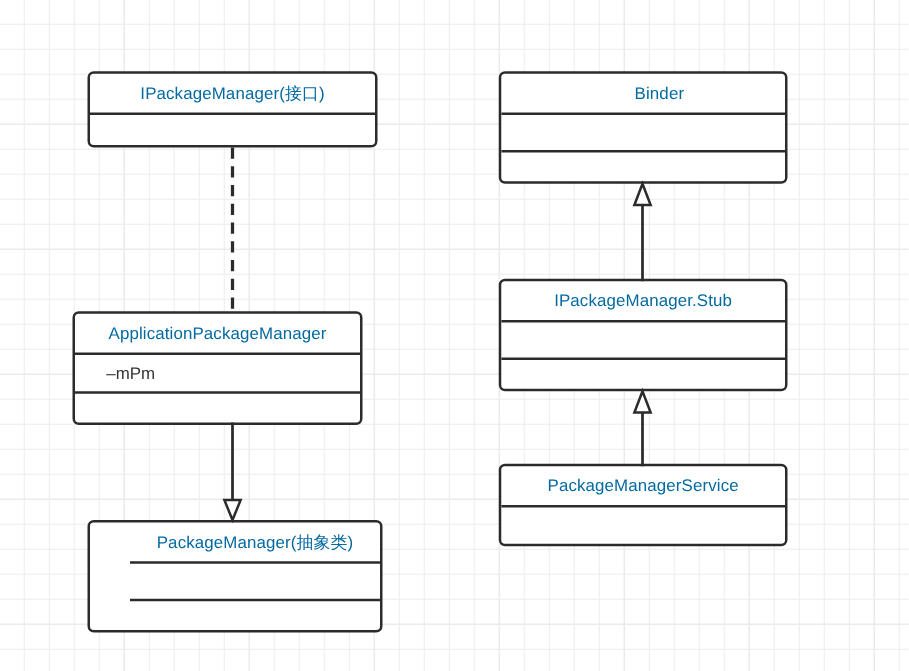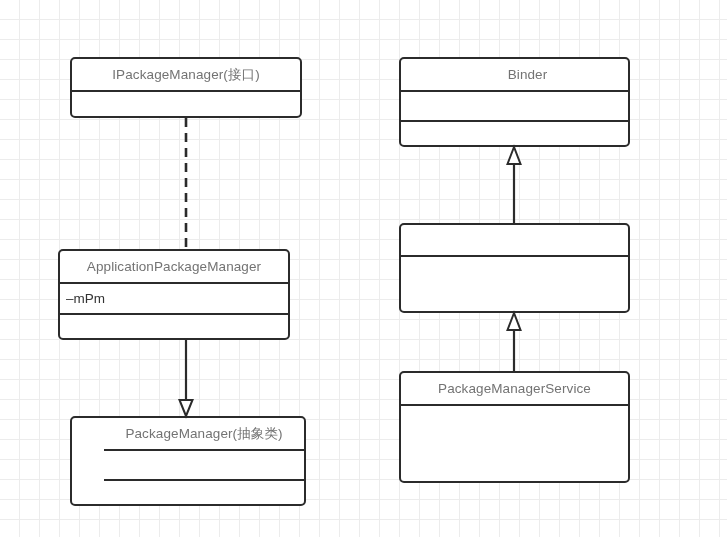--- a/index.html
+++ b/index.html
@@ -44,29 +44,29 @@
     position: relative;
   }
   .compartment + .compartment {
     border-top: 2px solid #2b2b2b;
   }
   .class-title {
     display: flex;
     align-items: center;
     justify-content: center;
     font-size: 13.5px;
-    color: #737373;
+    color: #0369a1;
     letter-spacing: 0.1px;
     white-space: nowrap;
   }
   .member {
     display: flex;
     align-items: center;
     justify-content: flex-start;
-    padding-left: 6px;
+    padding-left: 25px;
     font-size: 13.5px;
     color: #333333;
     white-space: nowrap;
   }
   .empty-row {
     display: block;
   }
   .connector {
     position: absolute;
     overflow: visible;
@@ -98,25 +98,26 @@
     <div class="compartment empty-row" style="height:27px;"></div>
   </div>
 
   <div class="uml-class" id="cls-binder" style="left:399px; top:57px; width:231px; height:90px;">
     <div class="compartment class-title" style="height:31px;padding-left:26px;">Binder</div>
     <div class="compartment empty-row" style="height:30px;"></div>
     <div class="compartment empty-row" style="height:27px;"></div>
   </div>
 
   <div class="uml-class" id="cls-ipackagemanager-stub" style="left:399px; top:223px; width:231px; height:90px;">
+    <div class="compartment class-title" style="height:31px;">IPackageManager.Stub</div>
     <div class="compartment empty-row" style="height:30px;"></div>
     <div class="compartment empty-row" style="height:27px;"></div>
   </div>
 
-  <div class="uml-class" id="cls-packagemanagerservice" style="left:399px; top:371px; width:231px; height:112px;">
+  <div class="uml-class" id="cls-packagemanagerservice" style="left:399px; top:371px; width:231px; height:66px;">
     <div class="compartment class-title" style="height:31px;">PackageManagerService</div>
     <div class="compartment empty-row" style="height:30px;"></div>
   </div>
 
   <div class="connector" style="left:176px; top:114px; width:20px; height:140px;">
     <svg width="20" height="140" viewBox="0 0 20 140">
       <line x1="10" y1="4" x2="10" y2="136" stroke="#2b2b2b" stroke-width="2.6" stroke-dasharray="9 6" stroke-linecap="butt"></line>
     </svg>
   </div>
 

